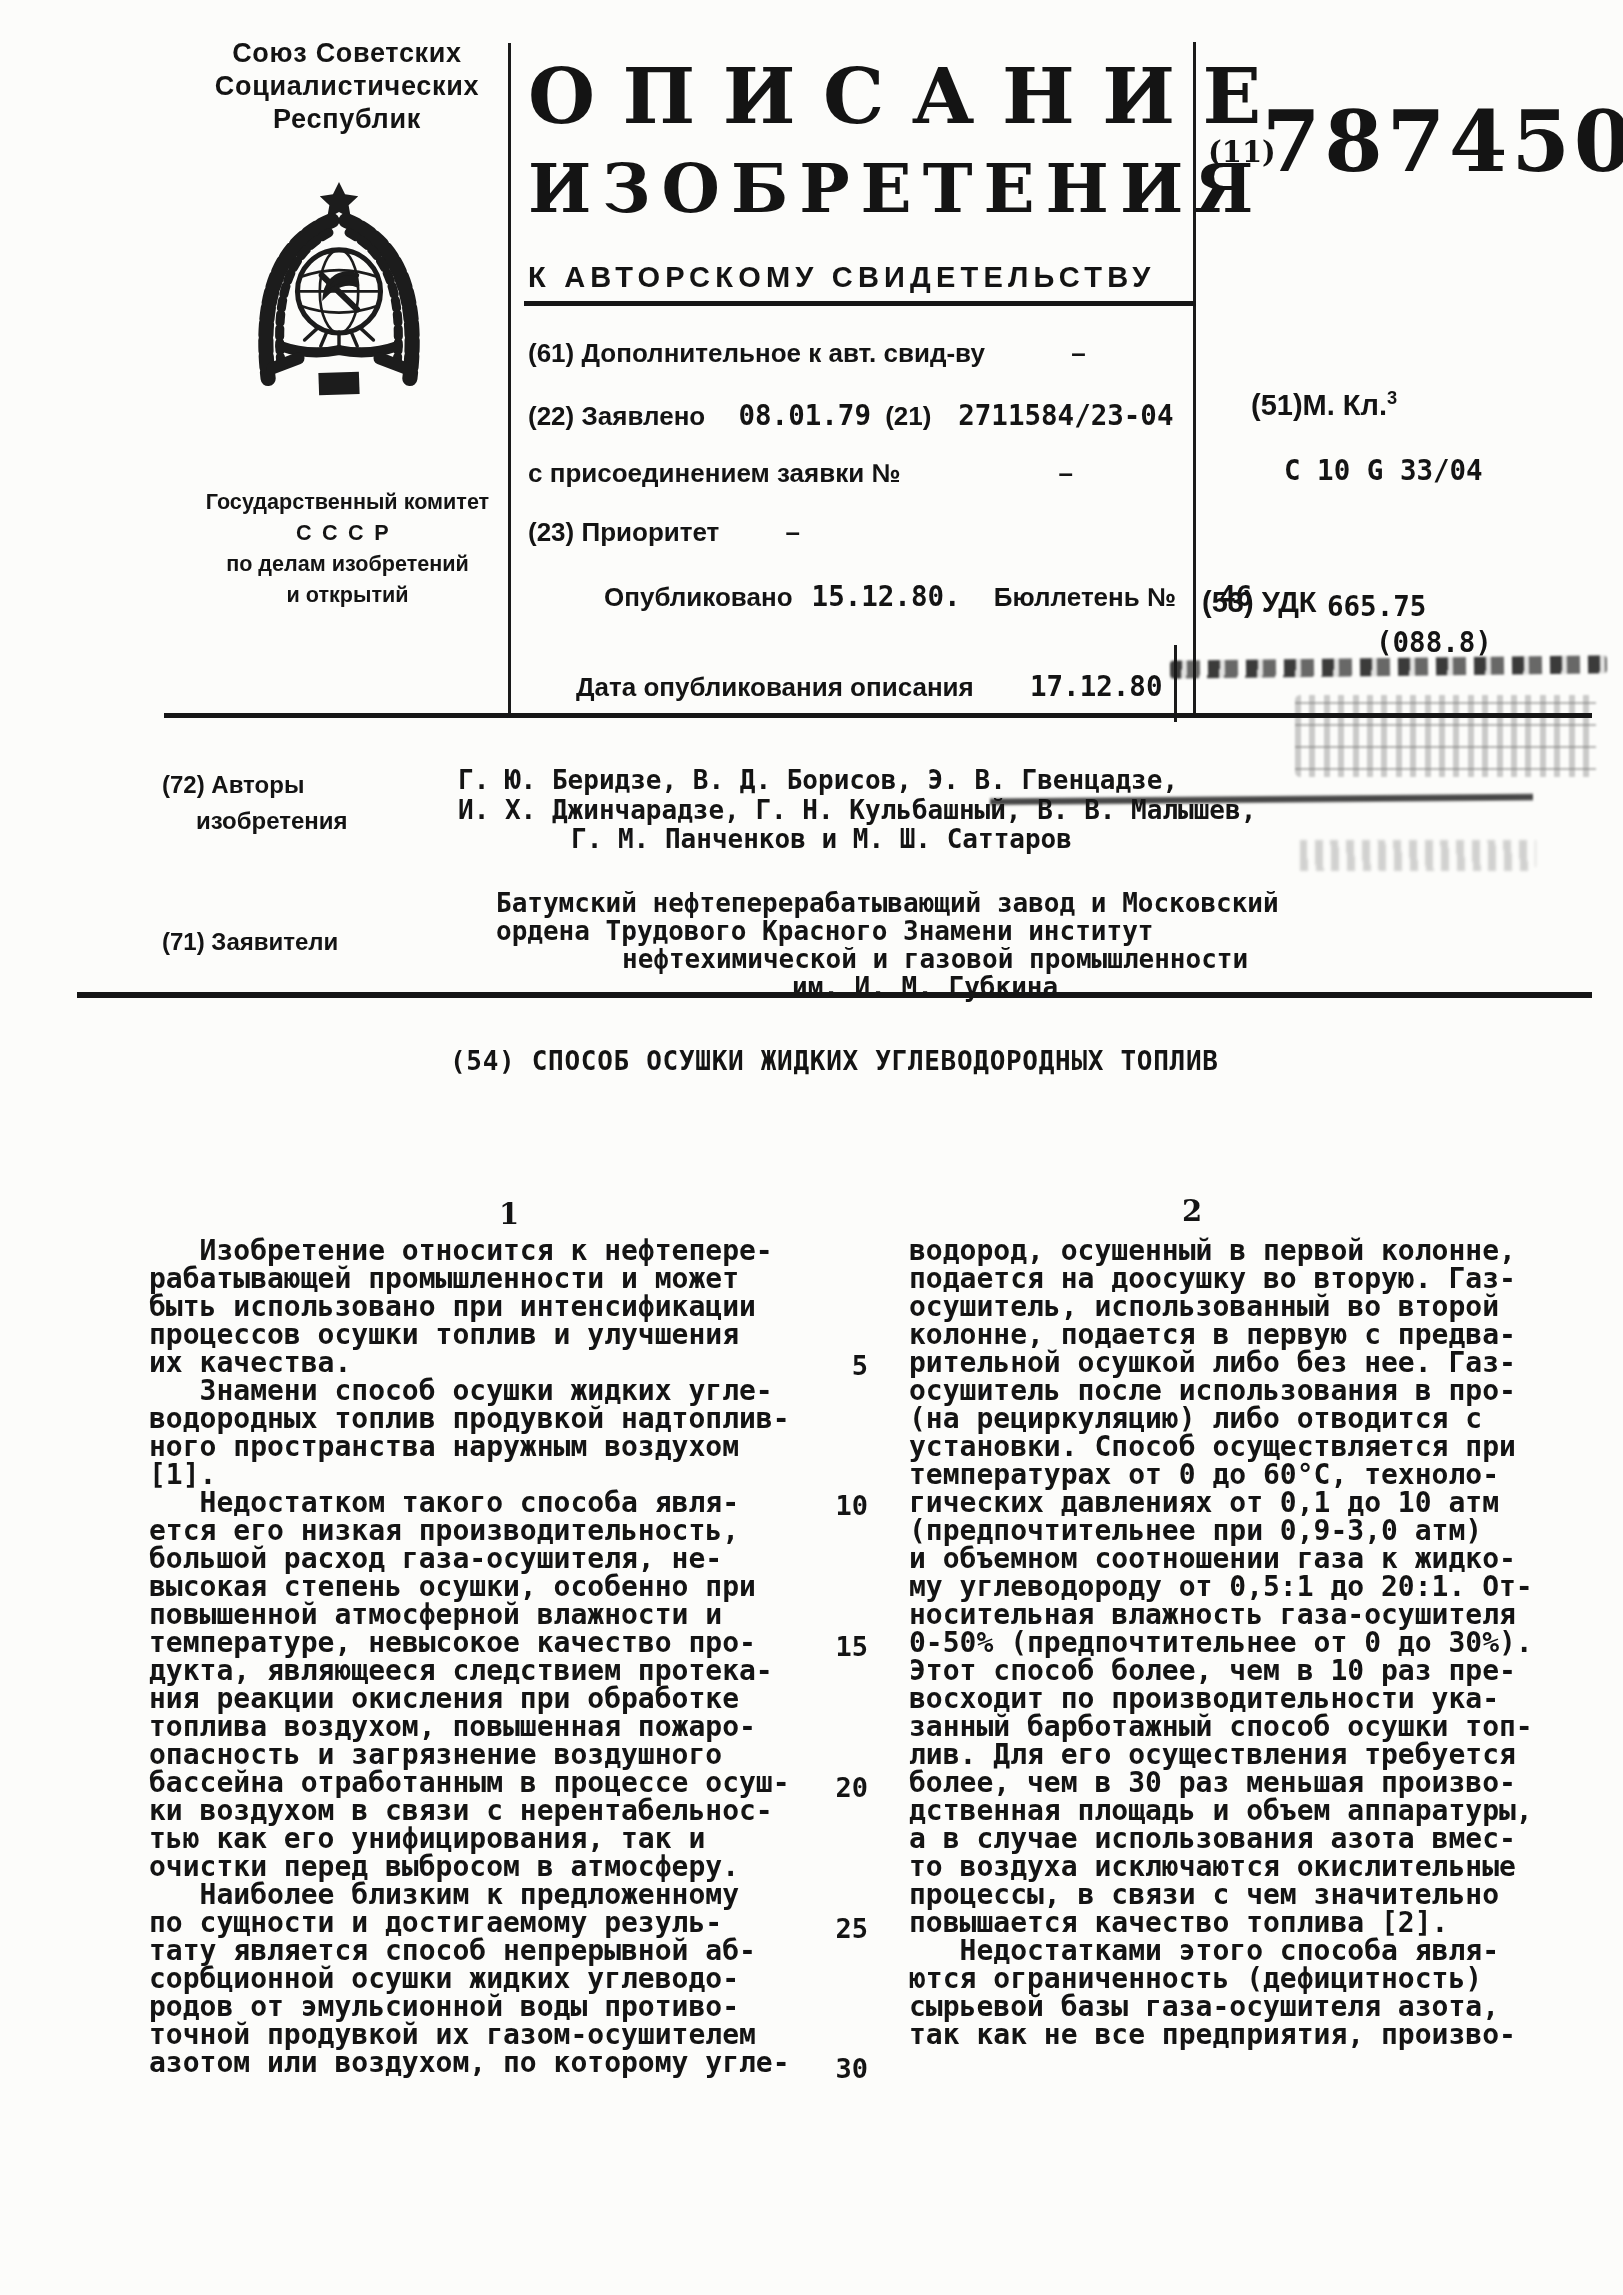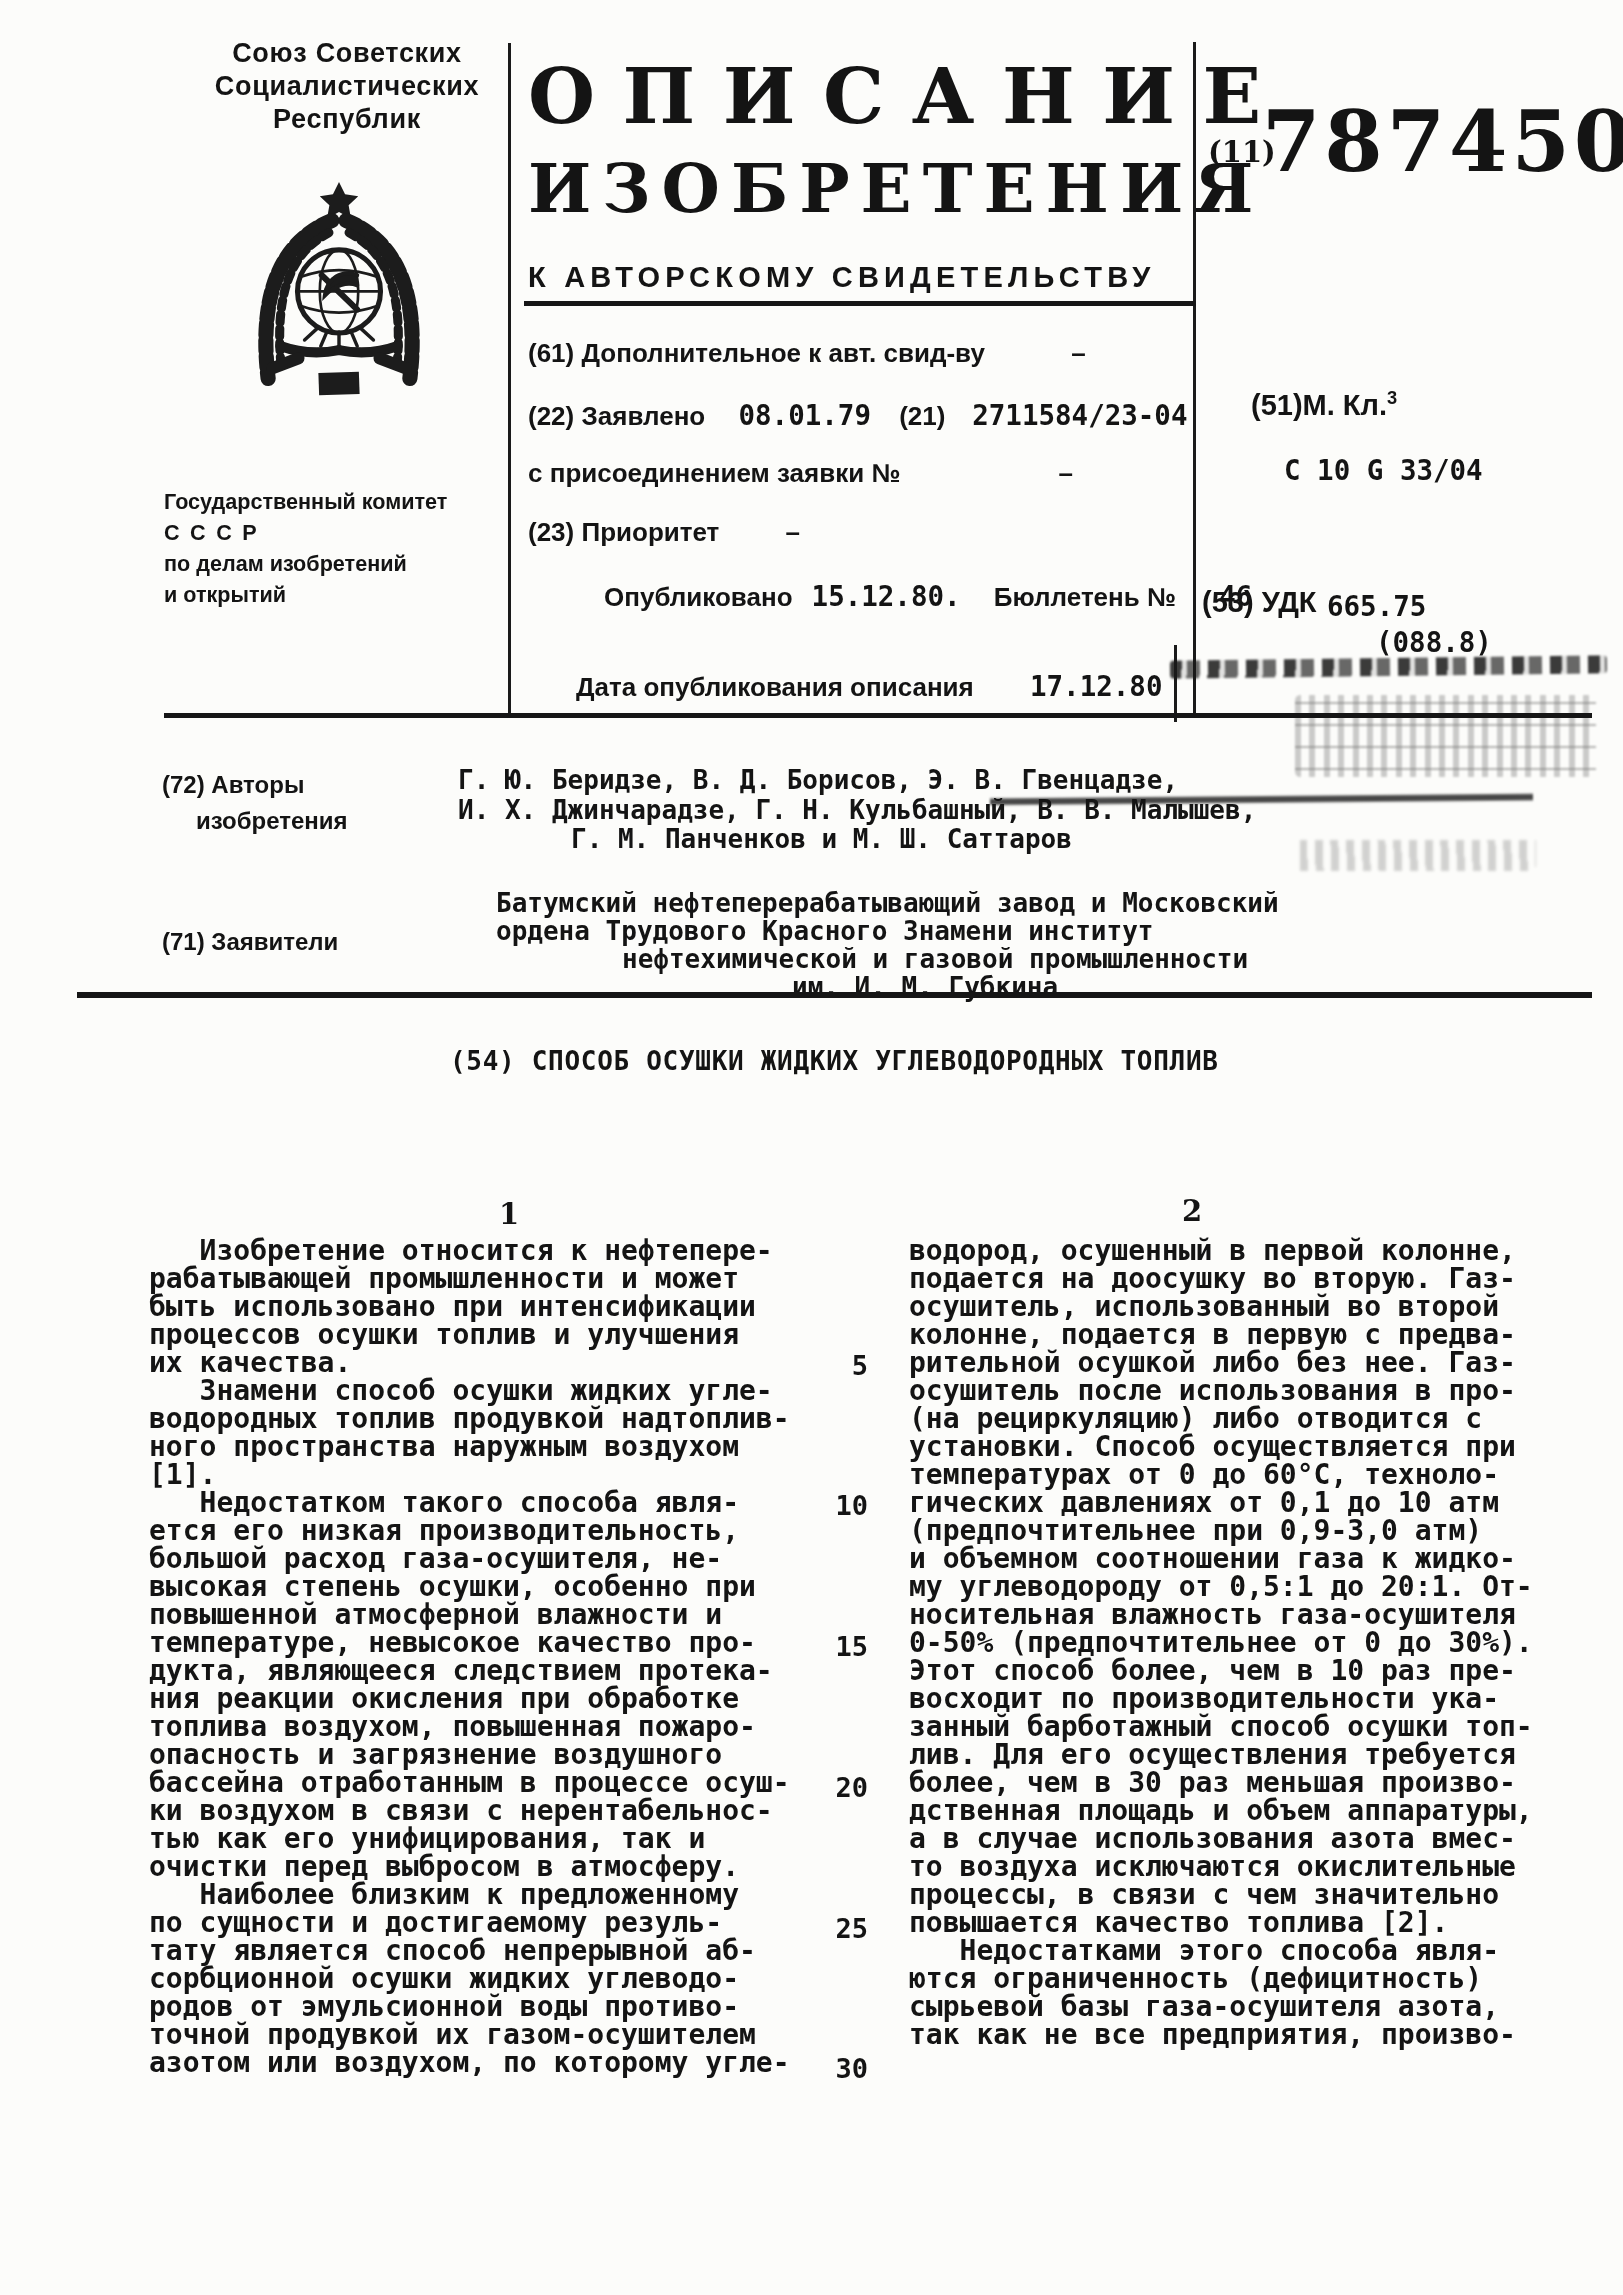--- a/index.html
+++ b/index.html
@@ -10,21 +10,21 @@
     font-family:"Liberation Sans", sans-serif;
   }
   .abs{position:absolute;}
   .sans-b{font-family:"Liberation Sans",sans-serif; font-weight:700;}
   .serif-b{font-family:"DejaVu Serif",serif; font-weight:700;}
   .mono{font-family:"DejaVu Sans Mono",monospace; font-weight:600; white-space:pre;}
 
   
   .union{left:157px; top:37px; width:380px; text-align:center;
          font-size:27px; line-height:33px; letter-spacing:0.7px;}
-  .committee{left:164px; top:486px; width:367px; text-align:left;
+  .committee{left:164px; top:486px; width:367px; text-align:center;
          font-size:21.6px; line-height:31px;}
   .committee .l2{letter-spacing:10.5px;}
 
   
   .vline{background:#1a1a1a; width:2.6px;}
   .hrule{background:#161616;}
 
   
   .title1{left:528px; top:51px; font-size:77px; letter-spacing:27.5px; white-space:nowrap;}
   .title2{left:528px; top:149px; font-size:67px; letter-spacing:11px; white-space:nowrap;}
@@ -146,21 +146,21 @@
   <div class="abs hrule" style="left:524px; top:301px; width:672px; height:5.2px;"></div>
 
   <div class="abs field sans-b" style="left:528px; top:338px;">
     <span>(61) Дополнительное к авт. свид-ву</span>
     <span class="dash" style="margin-left:79px;">–</span>
   </div>
 
   <div class="abs field sans-b" style="left:528px; top:399px;">
     <span>(22) Заявлено</span>
     <span class="mono" style="margin-left:26px;">08.01.79</span>
-    <span style="margin-left:21px;">(21)</span>
+    <span style="margin-left:7px;">(21)</span>
     <span class="mono" style="margin-left:19.6px;">2711584/23-04</span>
   </div>
 
   <div class="abs field sans-b" style="left:528px; top:458px;">
     <span>с присоединением заявки №</span>
     <span class="dash" style="margin-left:151px;">–</span>
   </div>
 
   <div class="abs field sans-b" style="left:528px; top:517px;">
     <span>(23) Приоритет</span>

